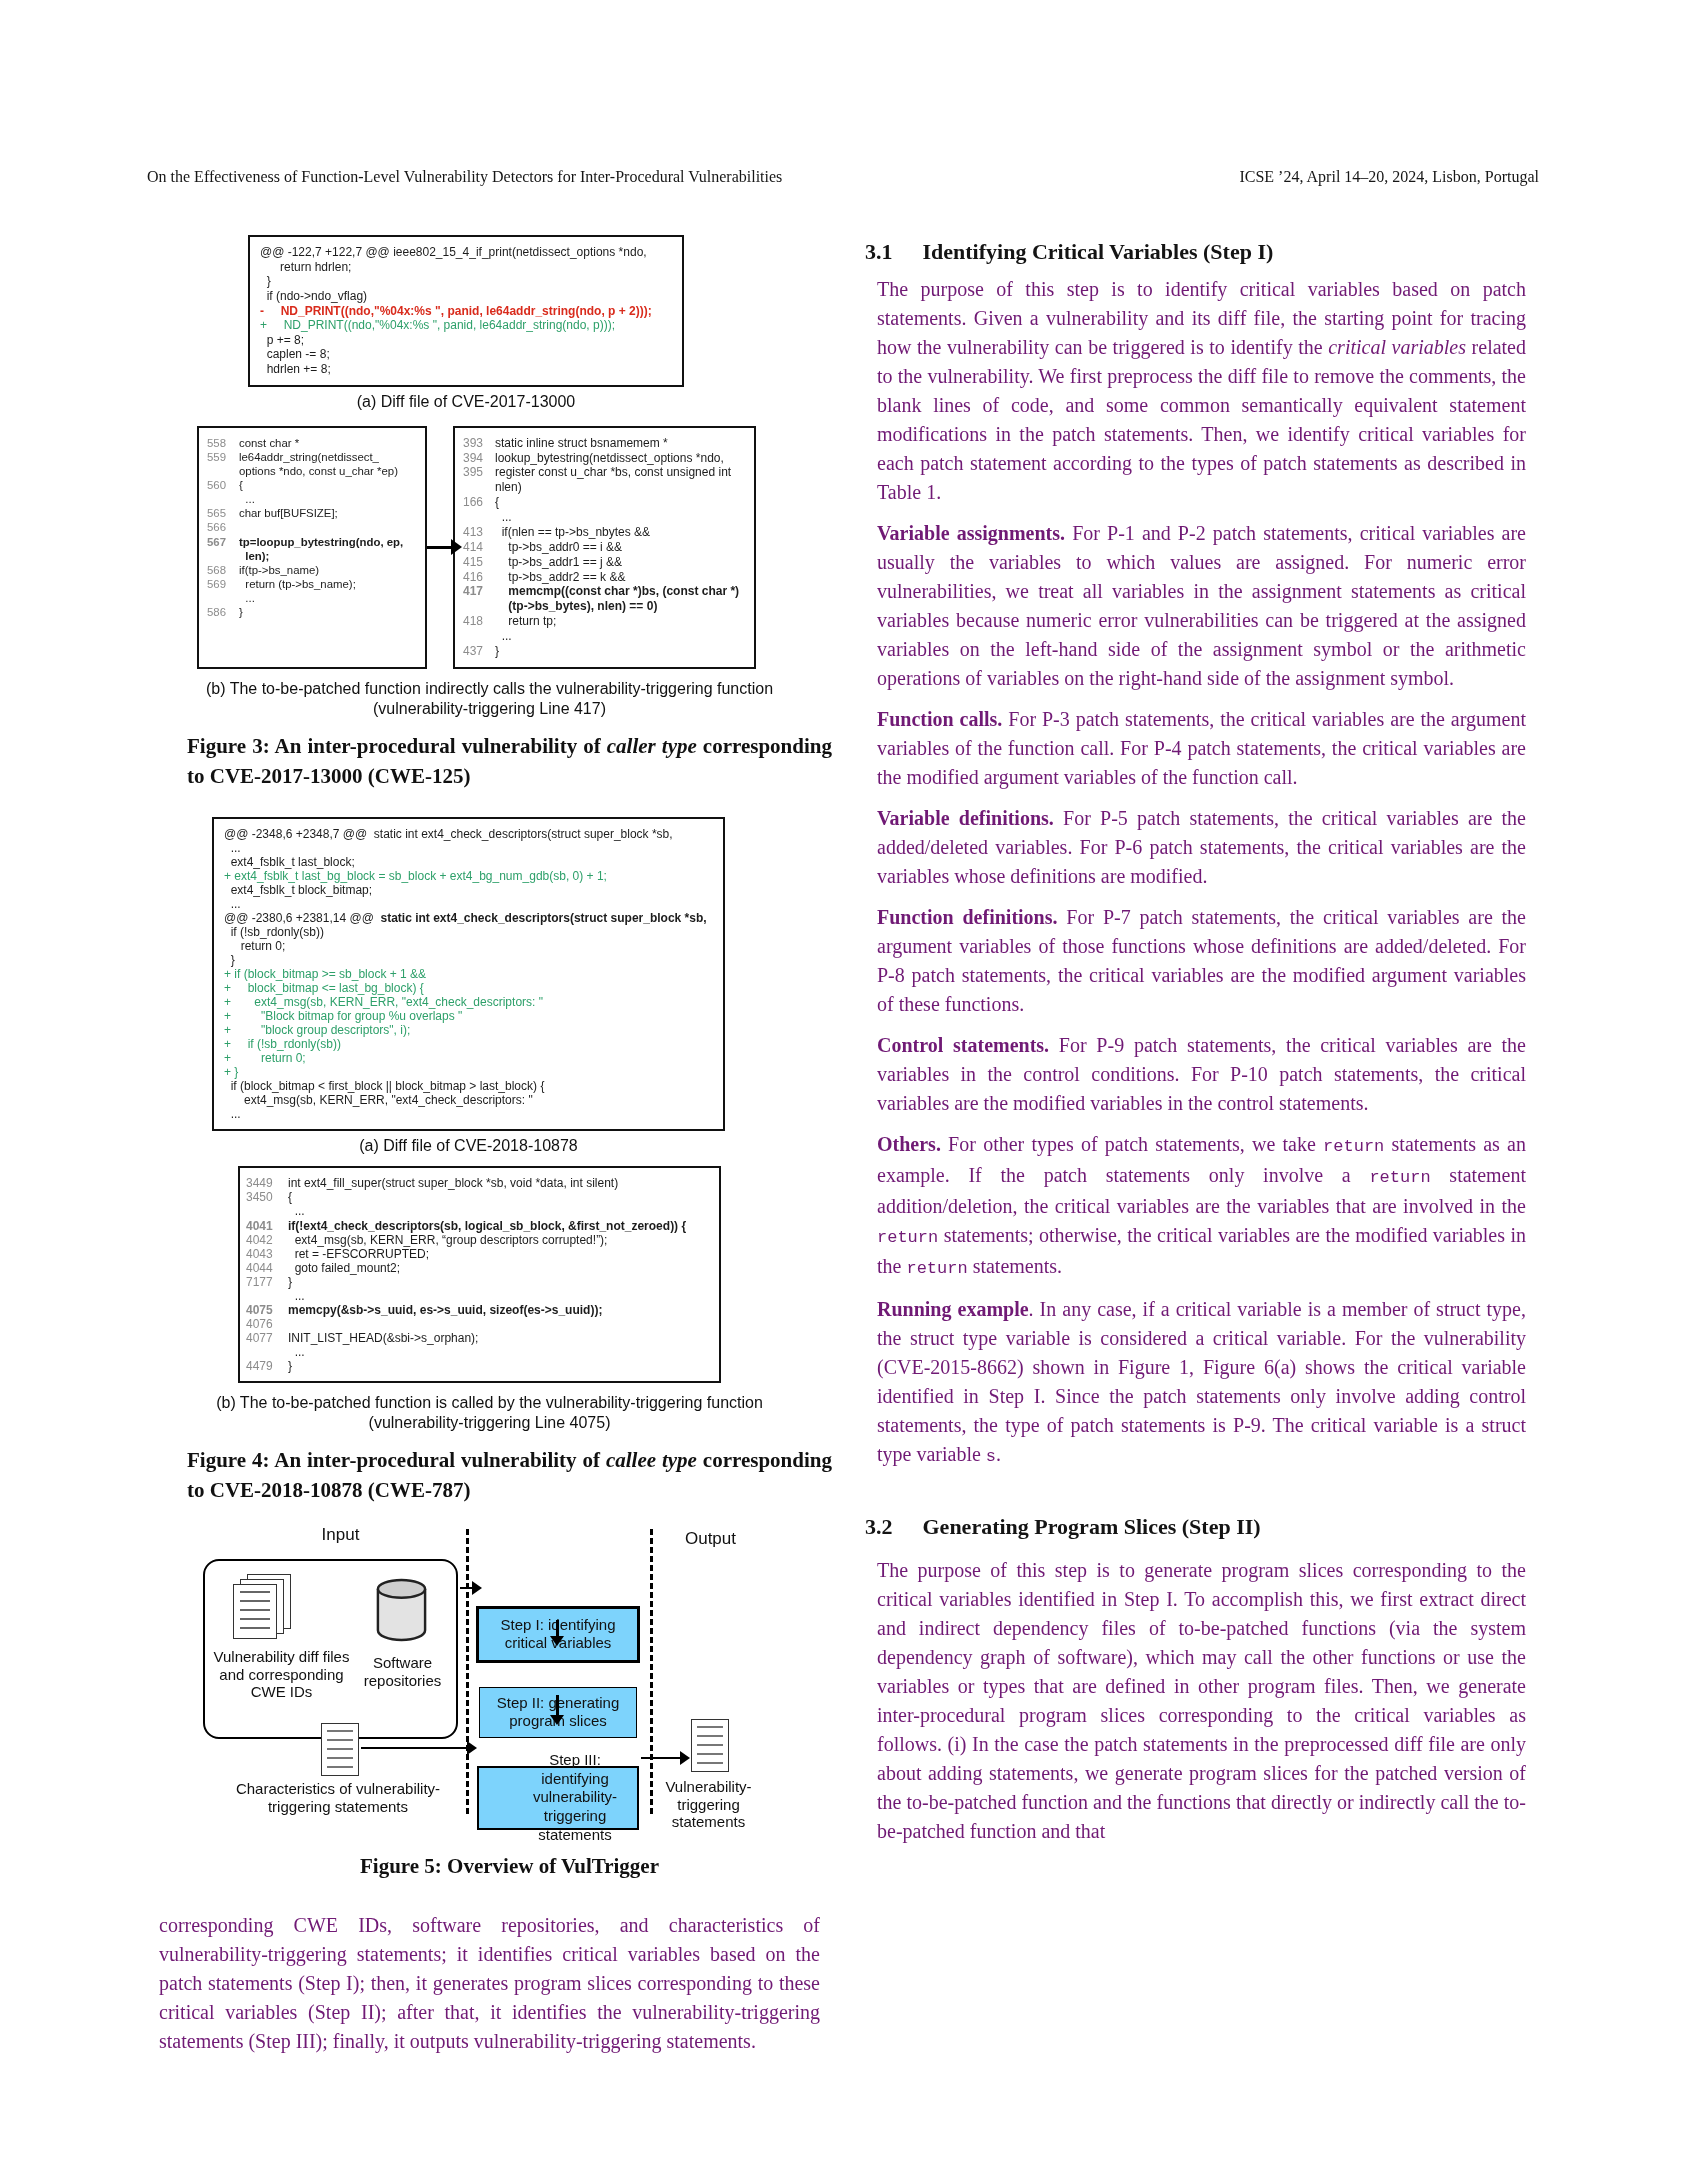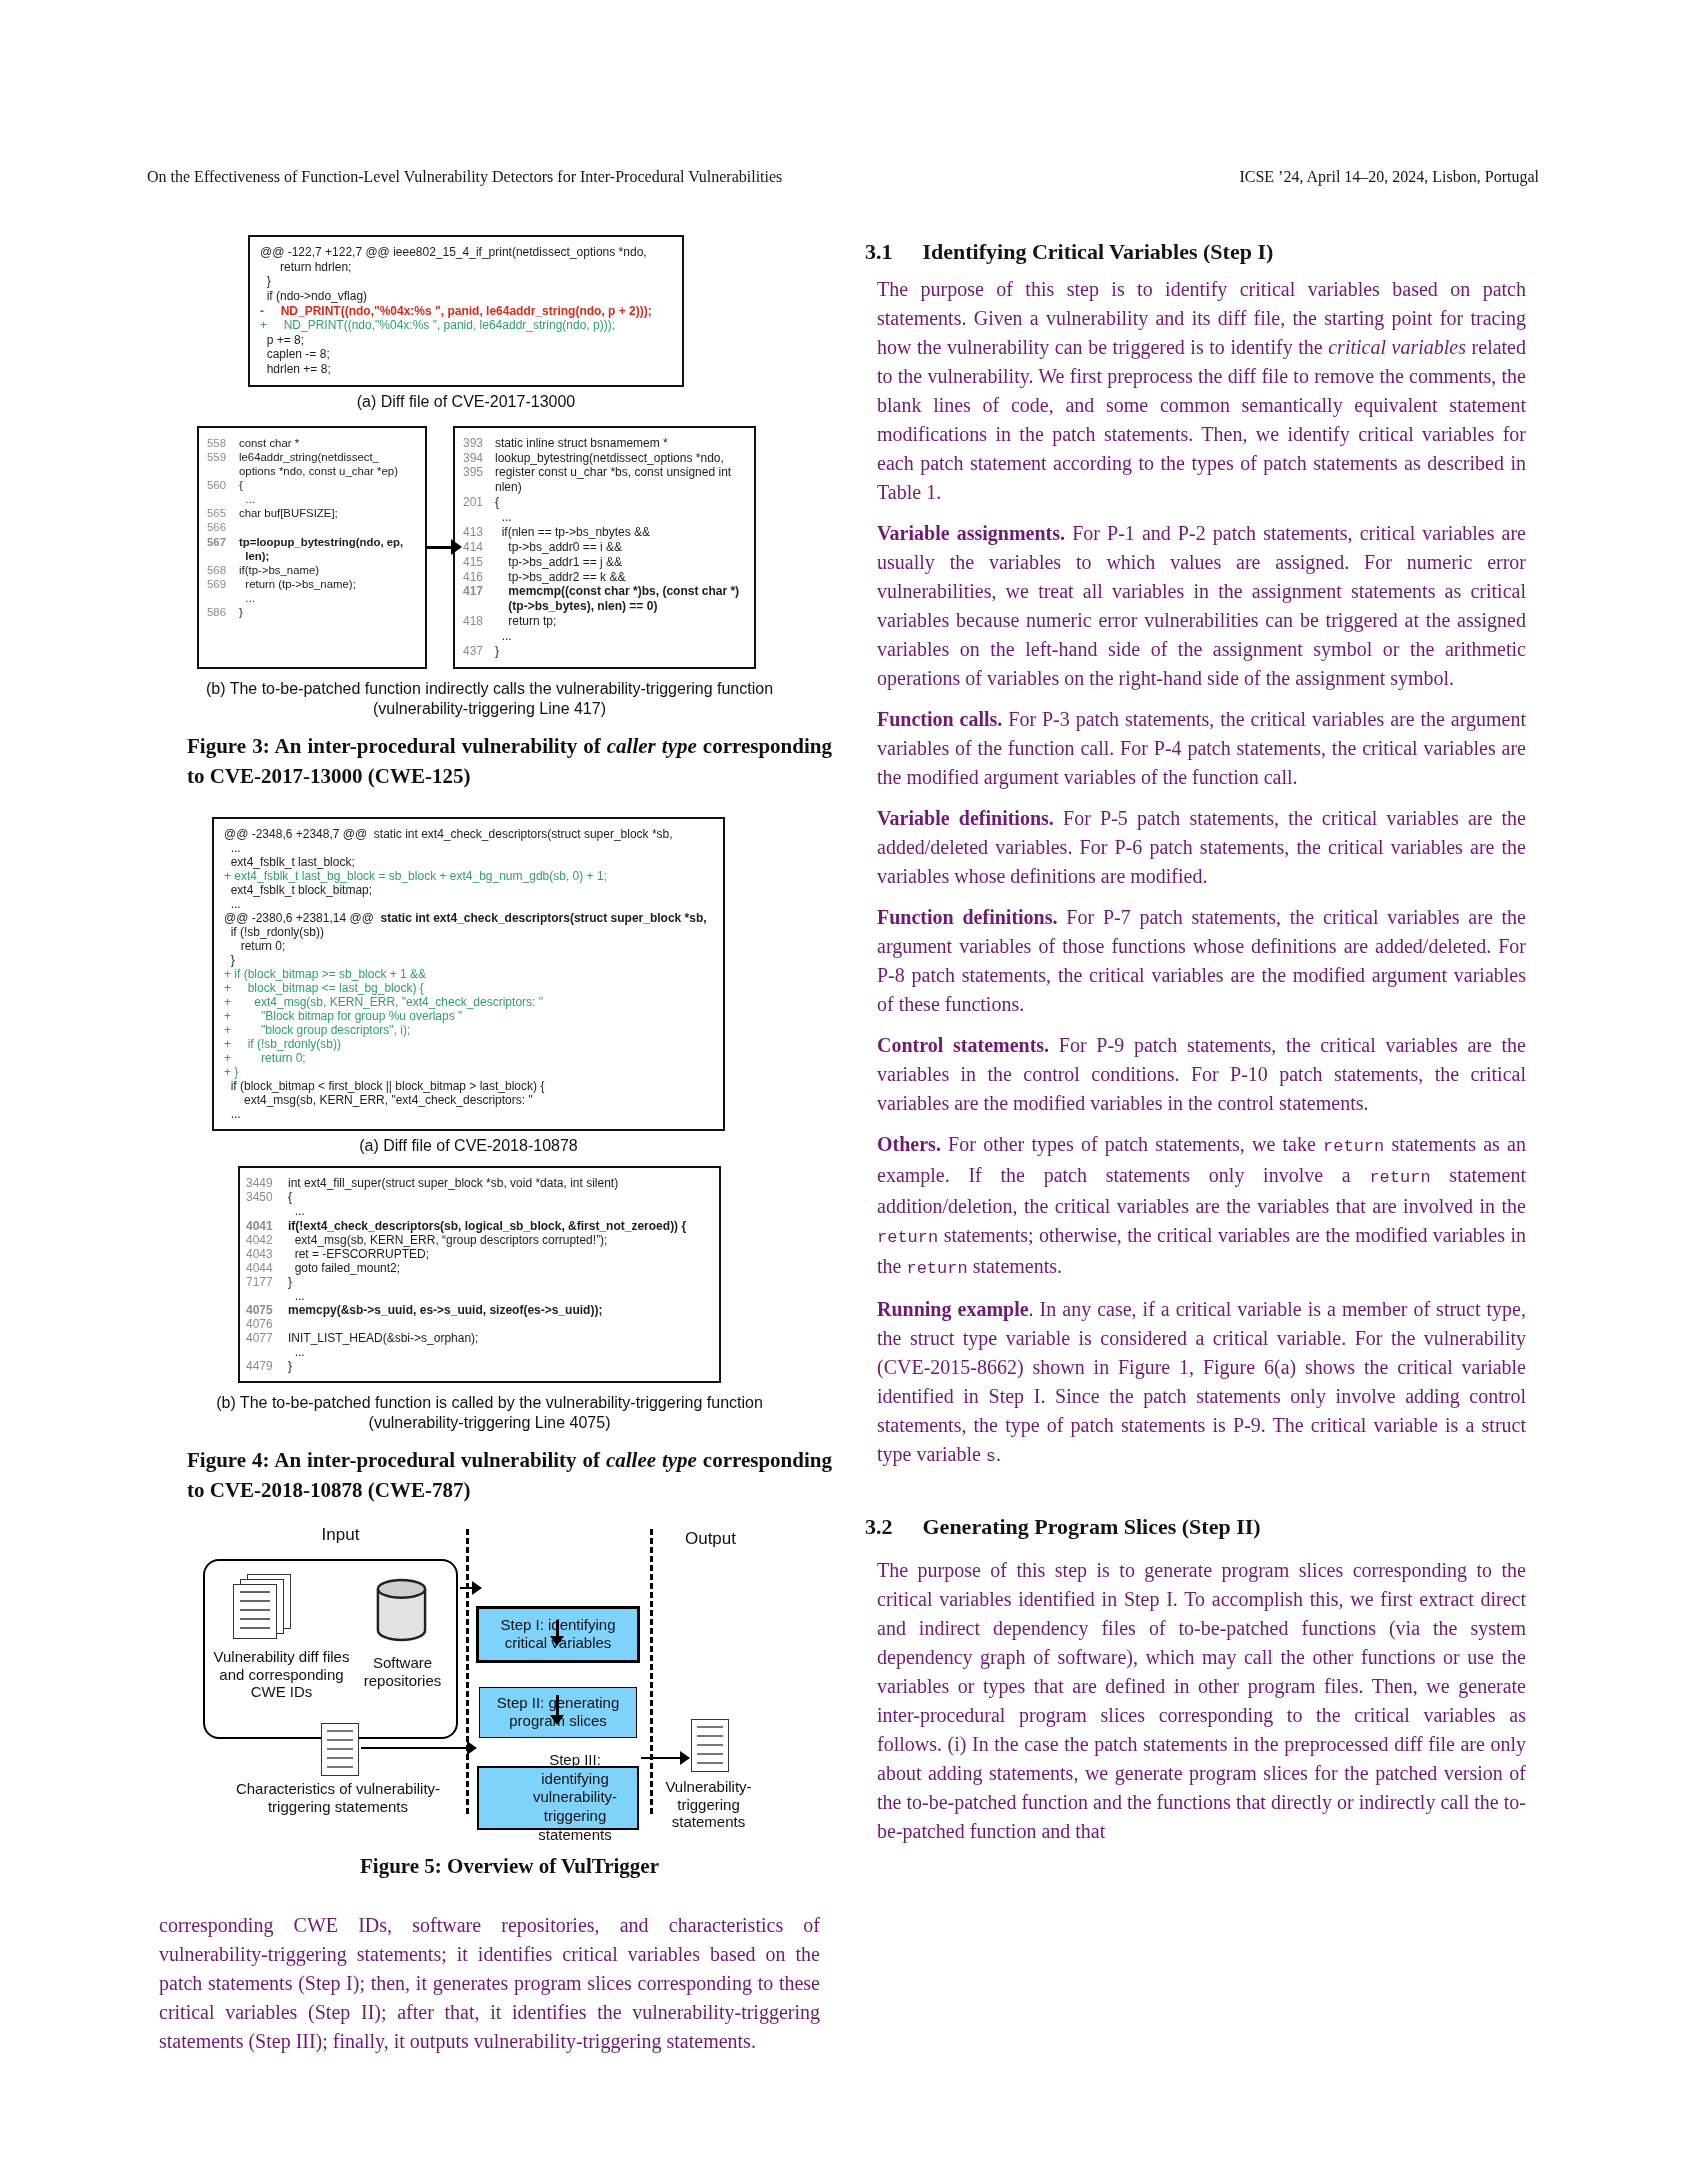--- a/index.html
+++ b/index.html
@@ -195,21 +195,21 @@
           </div>
           <div class="code-line">
             <span class="lineno">395</span>
             <span class="code-text">register const u_char *bs, const unsigned int</span>
           </div>
           <div class="code-line">
             <span class="lineno"></span>
             <span class="code-text">nlen)</span>
           </div>
           <div class="code-line">
-            <span class="lineno">201</span>
+            <span class="lineno">166</span>
             <span class="code-text">{</span>
           </div>
           <div class="code-line">
             <span class="lineno"></span>
             <span class="code-text">  ...</span>
           </div>
           <div class="code-line">
             <span class="lineno">413</span>
             <span class="code-text">  if(nlen == tp-&gt;bs_nbytes &amp;&amp;</span>
           </div>

